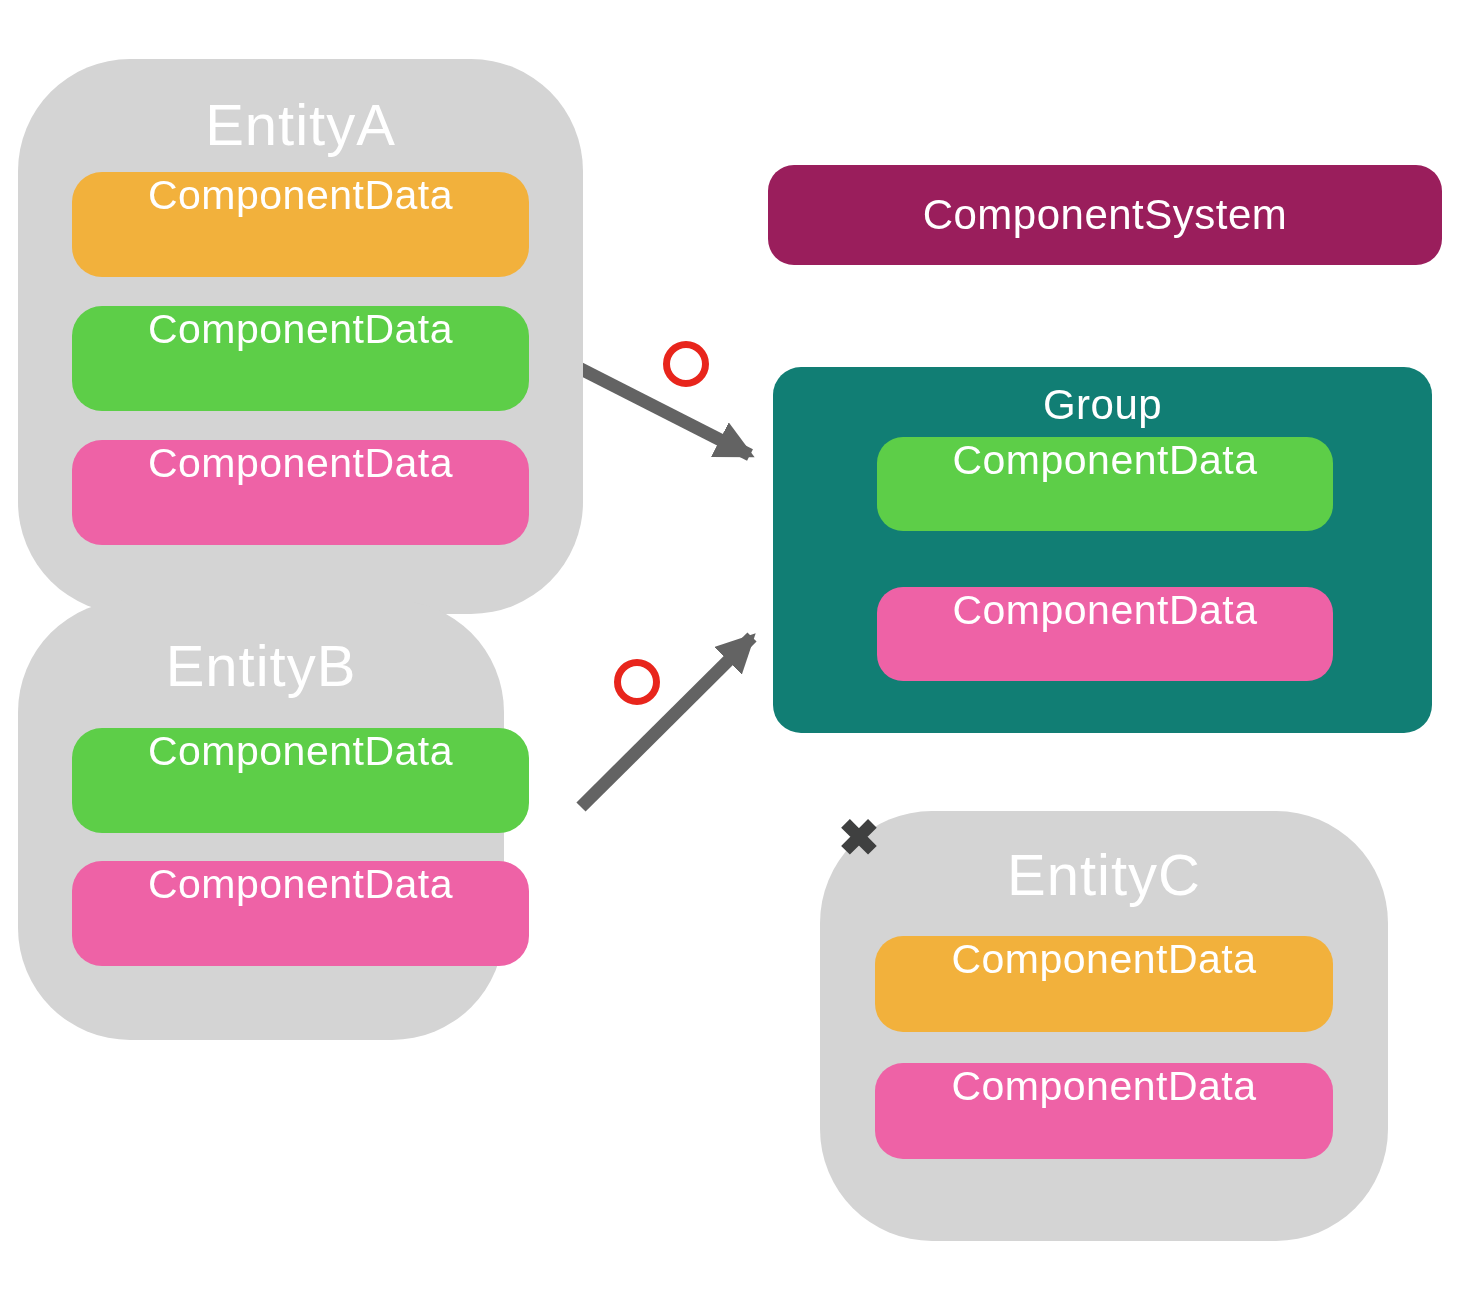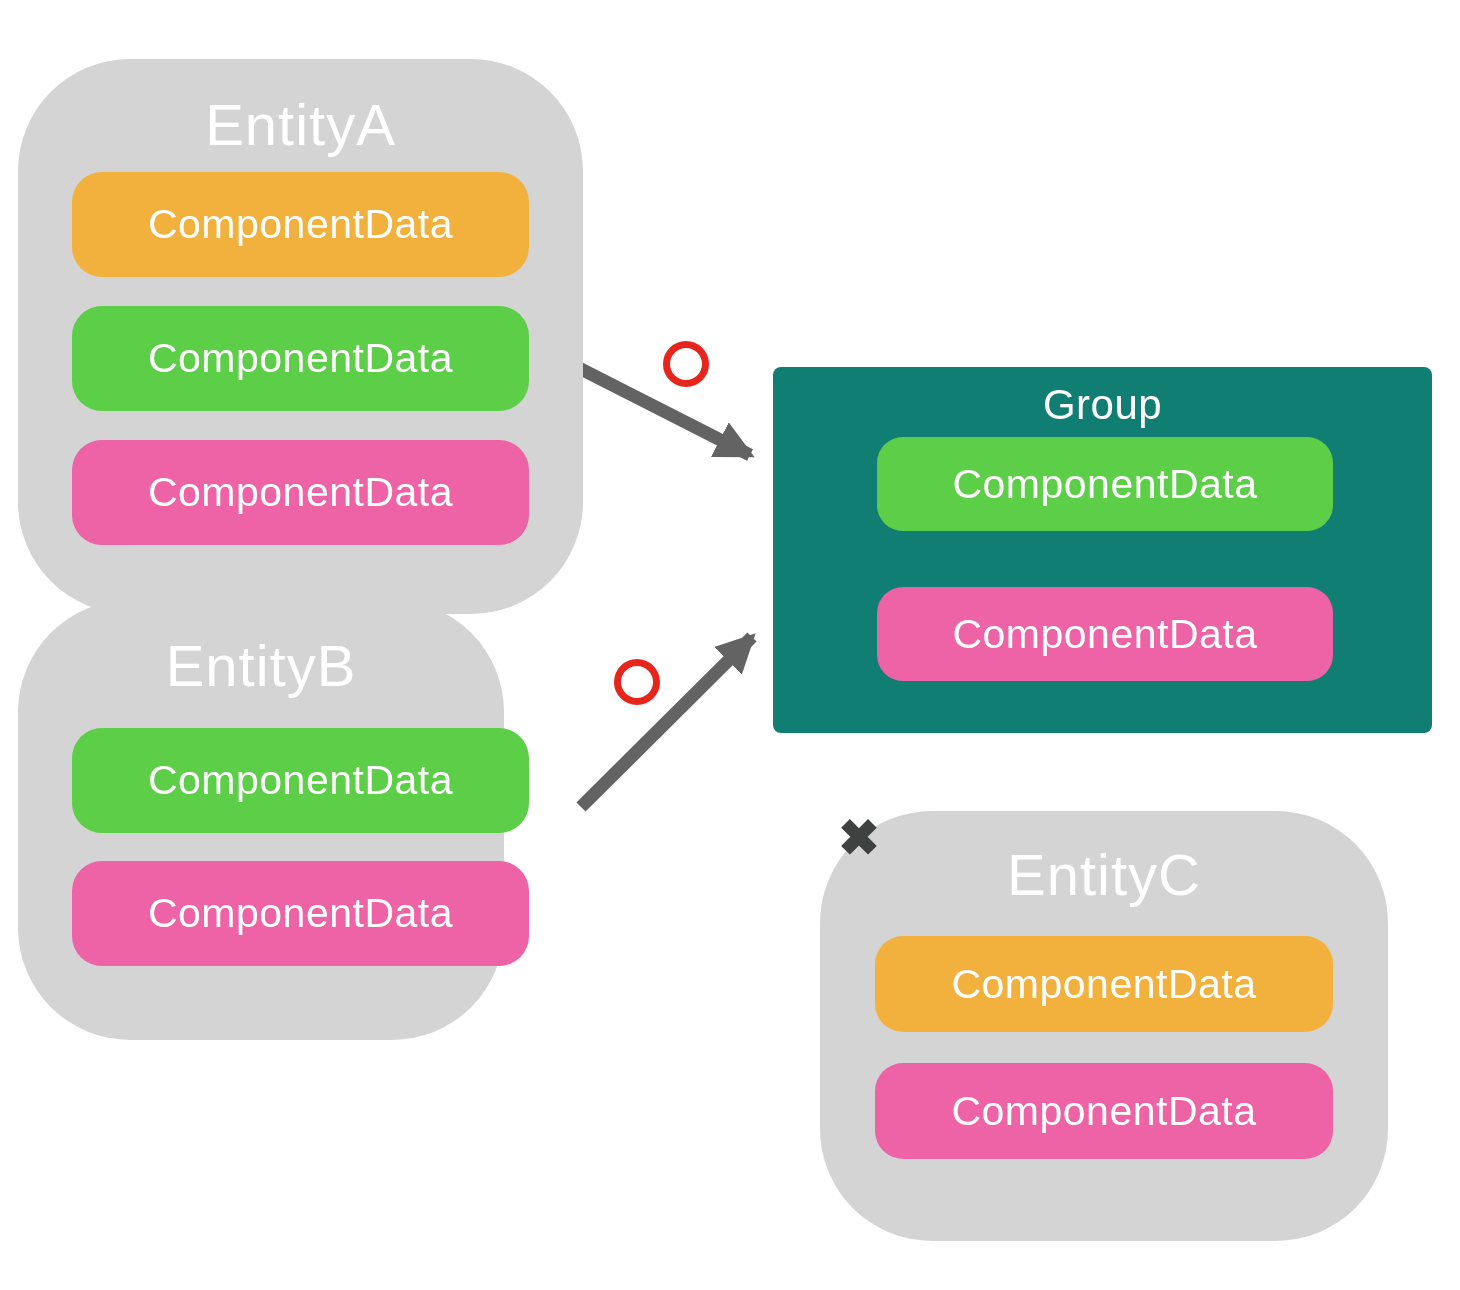--- a/index.html
+++ b/index.html
@@ -39,21 +39,21 @@
     font-weight: 300;
     letter-spacing: 1px;
   }
   #entityA .entity-title, #entityB .entity-title { padding-top: 32px; }
   #entityC .entity-title { padding-top: 30px; }
 
   .pill {
     position: absolute;
     border-radius: 30px;
     display: flex;
-    align-items: center;
+    align-items: flex-start;
     justify-content: center;
     color: var(--label-white);
     font-size: 41px;
     font-weight: 300;
     letter-spacing: 0.5px;
   }
   [data-color="orange"] { background: var(--orange); }
   [data-color="green"]  { background: var(--green); }
   [data-color="pink"]   { background: var(--pink); }
 
@@ -80,21 +80,21 @@
     border-radius: 26px;
     display: flex; align-items: center; justify-content: center;
     color: var(--label-white);
     font-size: 42px; font-weight: 300; letter-spacing: 0.5px;
   }
 
   .group-box {
     position: absolute;
     left: 773px; top: 367px; width: 659px; height: 366px;
     background: var(--teal);
-    border-radius: 8px;
+    border-radius: 28px;
   }
   .group-title {
     text-align: center;
     color: var(--label-white);
     font-size: 42px; font-weight: 300;
     padding-top: 14px;
     letter-spacing: 0.5px;
   }
   .group-box .pill { left: 104px; width: 456px; height: 94px; border-radius: 26px; }
   .group-box .pill:nth-of-type(1) { top: 70px; }
@@ -160,20 +160,23 @@
   <section class="entity" id="entityB">
     <h2 class="entity-title">EntityB</h2>
     <div class="pill" data-color="green">
       <span>ComponentData</span>
     </div>
     <div class="pill" data-color="pink">
       <span>ComponentData</span>
     </div>
   </section>
 
+  <section class="system-box">
+    <span>ComponentSystem</span>
+  </section>
 
   <section class="group-box">
     <h2 class="group-title">Group</h2>
     <div class="pill" data-color="green">
       <span>ComponentData</span>
     </div>
     <div class="pill" data-color="pink">
       <span>ComponentData</span>
     </div>
   </section>

